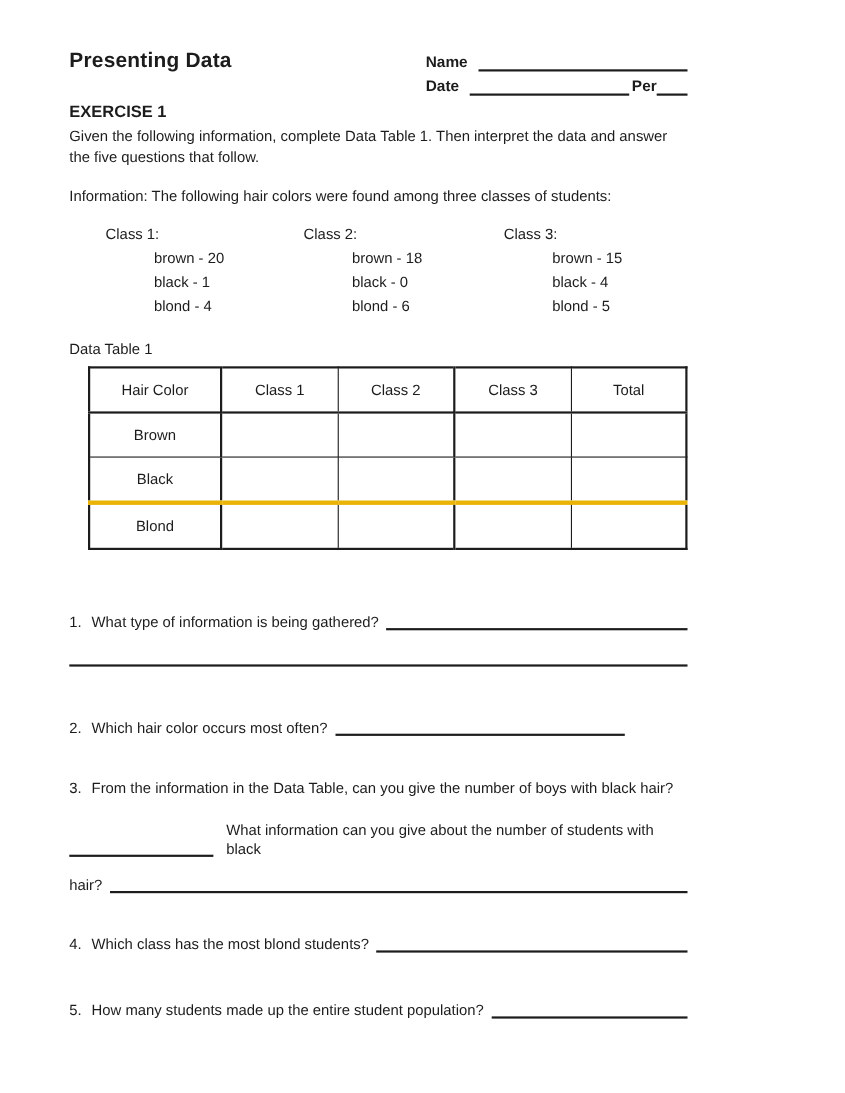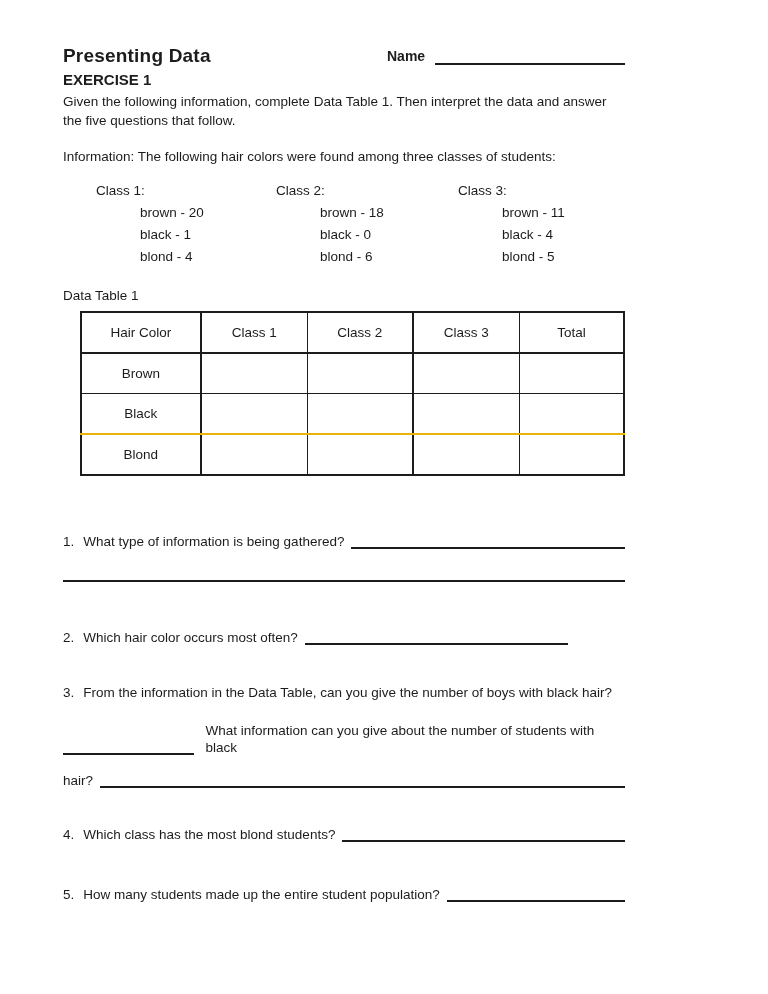--- a/index.html
+++ b/index.html
@@ -40,21 +40,21 @@
   .class-col-2 { width: 182px; }
   .class-entry { padding-left: 44px; }
 
   
   .table-caption { font-size: 13.5px; margin-top: 19px; line-height: 17px; }
   table { border-collapse: collapse; margin: 7px 0 0 17px; border: 2px solid #1c1c1c; table-layout: fixed; }
   th, td { border: 1px solid #1c1c1c; font-size: 13.5px; font-weight: normal; text-align: center; vertical-align: middle; padding: 12px; }
   th { height: 39px; border-bottom: 2px solid #1c1c1c; }
   td { height: 32px; }
   .b-right-2 { border-right: 2px solid #1c1c1c; }
-  tr.row-thick-bottom td { border-bottom: 2px solid #eab308; margin-top: 10px; }
+  tr.row-thick-bottom td { border-bottom: 4px solid #eab308; margin-top: 10px; }
 
   
   .q-row { display: flex; align-items: flex-end; font-size: 13.5px; line-height: 17px; }
   .q-num { margin-right: 9px; }
   .q-row .blank { margin-left: 7px; margin-bottom: 1px; }
   .q1 { margin-top: 57px; }
   .q1-cont { margin-top: 30px; }
   .q2 { margin-top: 47px; }
   .q2 .blank { margin-right: 57px; }
   .q3 { margin-top: 38px; }
@@ -70,20 +70,26 @@
 
 <div class="page">
 
   <div class="header-row">
     <h1 class="title">Presenting Data</h1>
     <div class="name-block">
       <div class="nd-row">
         <span class="nd-label">Name</span>
         <span class="blank grow"></span>
       </div>
+      <div class="nd-row">
+        <span class="nd-label">Date</span>
+        <span class="blank grow"></span>
+        <span class="nd-label per-label">Per</span>
+        <span class="blank per-blank"></span>
+      </div>
     </div>
   </div>
 
   <div class="exercise-heading">EXERCISE 1</div>
   <p class="instructions">Given the following information, complete Data Table 1.  Then interpret the data and answer the five questions that follow.</p>
 
   <div class="info-intro">Information:  The following hair colors were found among three classes of students:</div>
 
   <div class="classes-row">
     <div class="class-col class-col-1">
@@ -93,21 +99,21 @@
       <div class="class-entry">blond - 4</div>
     </div>
     <div class="class-col class-col-2">
       <div class="class-label">Class 2:</div>
       <div class="class-entry">brown - 18</div>
       <div class="class-entry">black - 0</div>
       <div class="class-entry">blond - 6</div>
     </div>
     <div class="class-col class-col-3">
       <div class="class-label">Class 3:</div>
-      <div class="class-entry">brown - 11</div>
+      <div class="class-entry">brown - 15</div>
       <div class="class-entry">black - 4</div>
       <div class="class-entry">blond - 5</div>
     </div>
   </div>
 
   <div class="table-caption">Data Table 1</div>
   <table>
     <colgroup>
       <col style="width:128px">
         <col style="width:114px">

